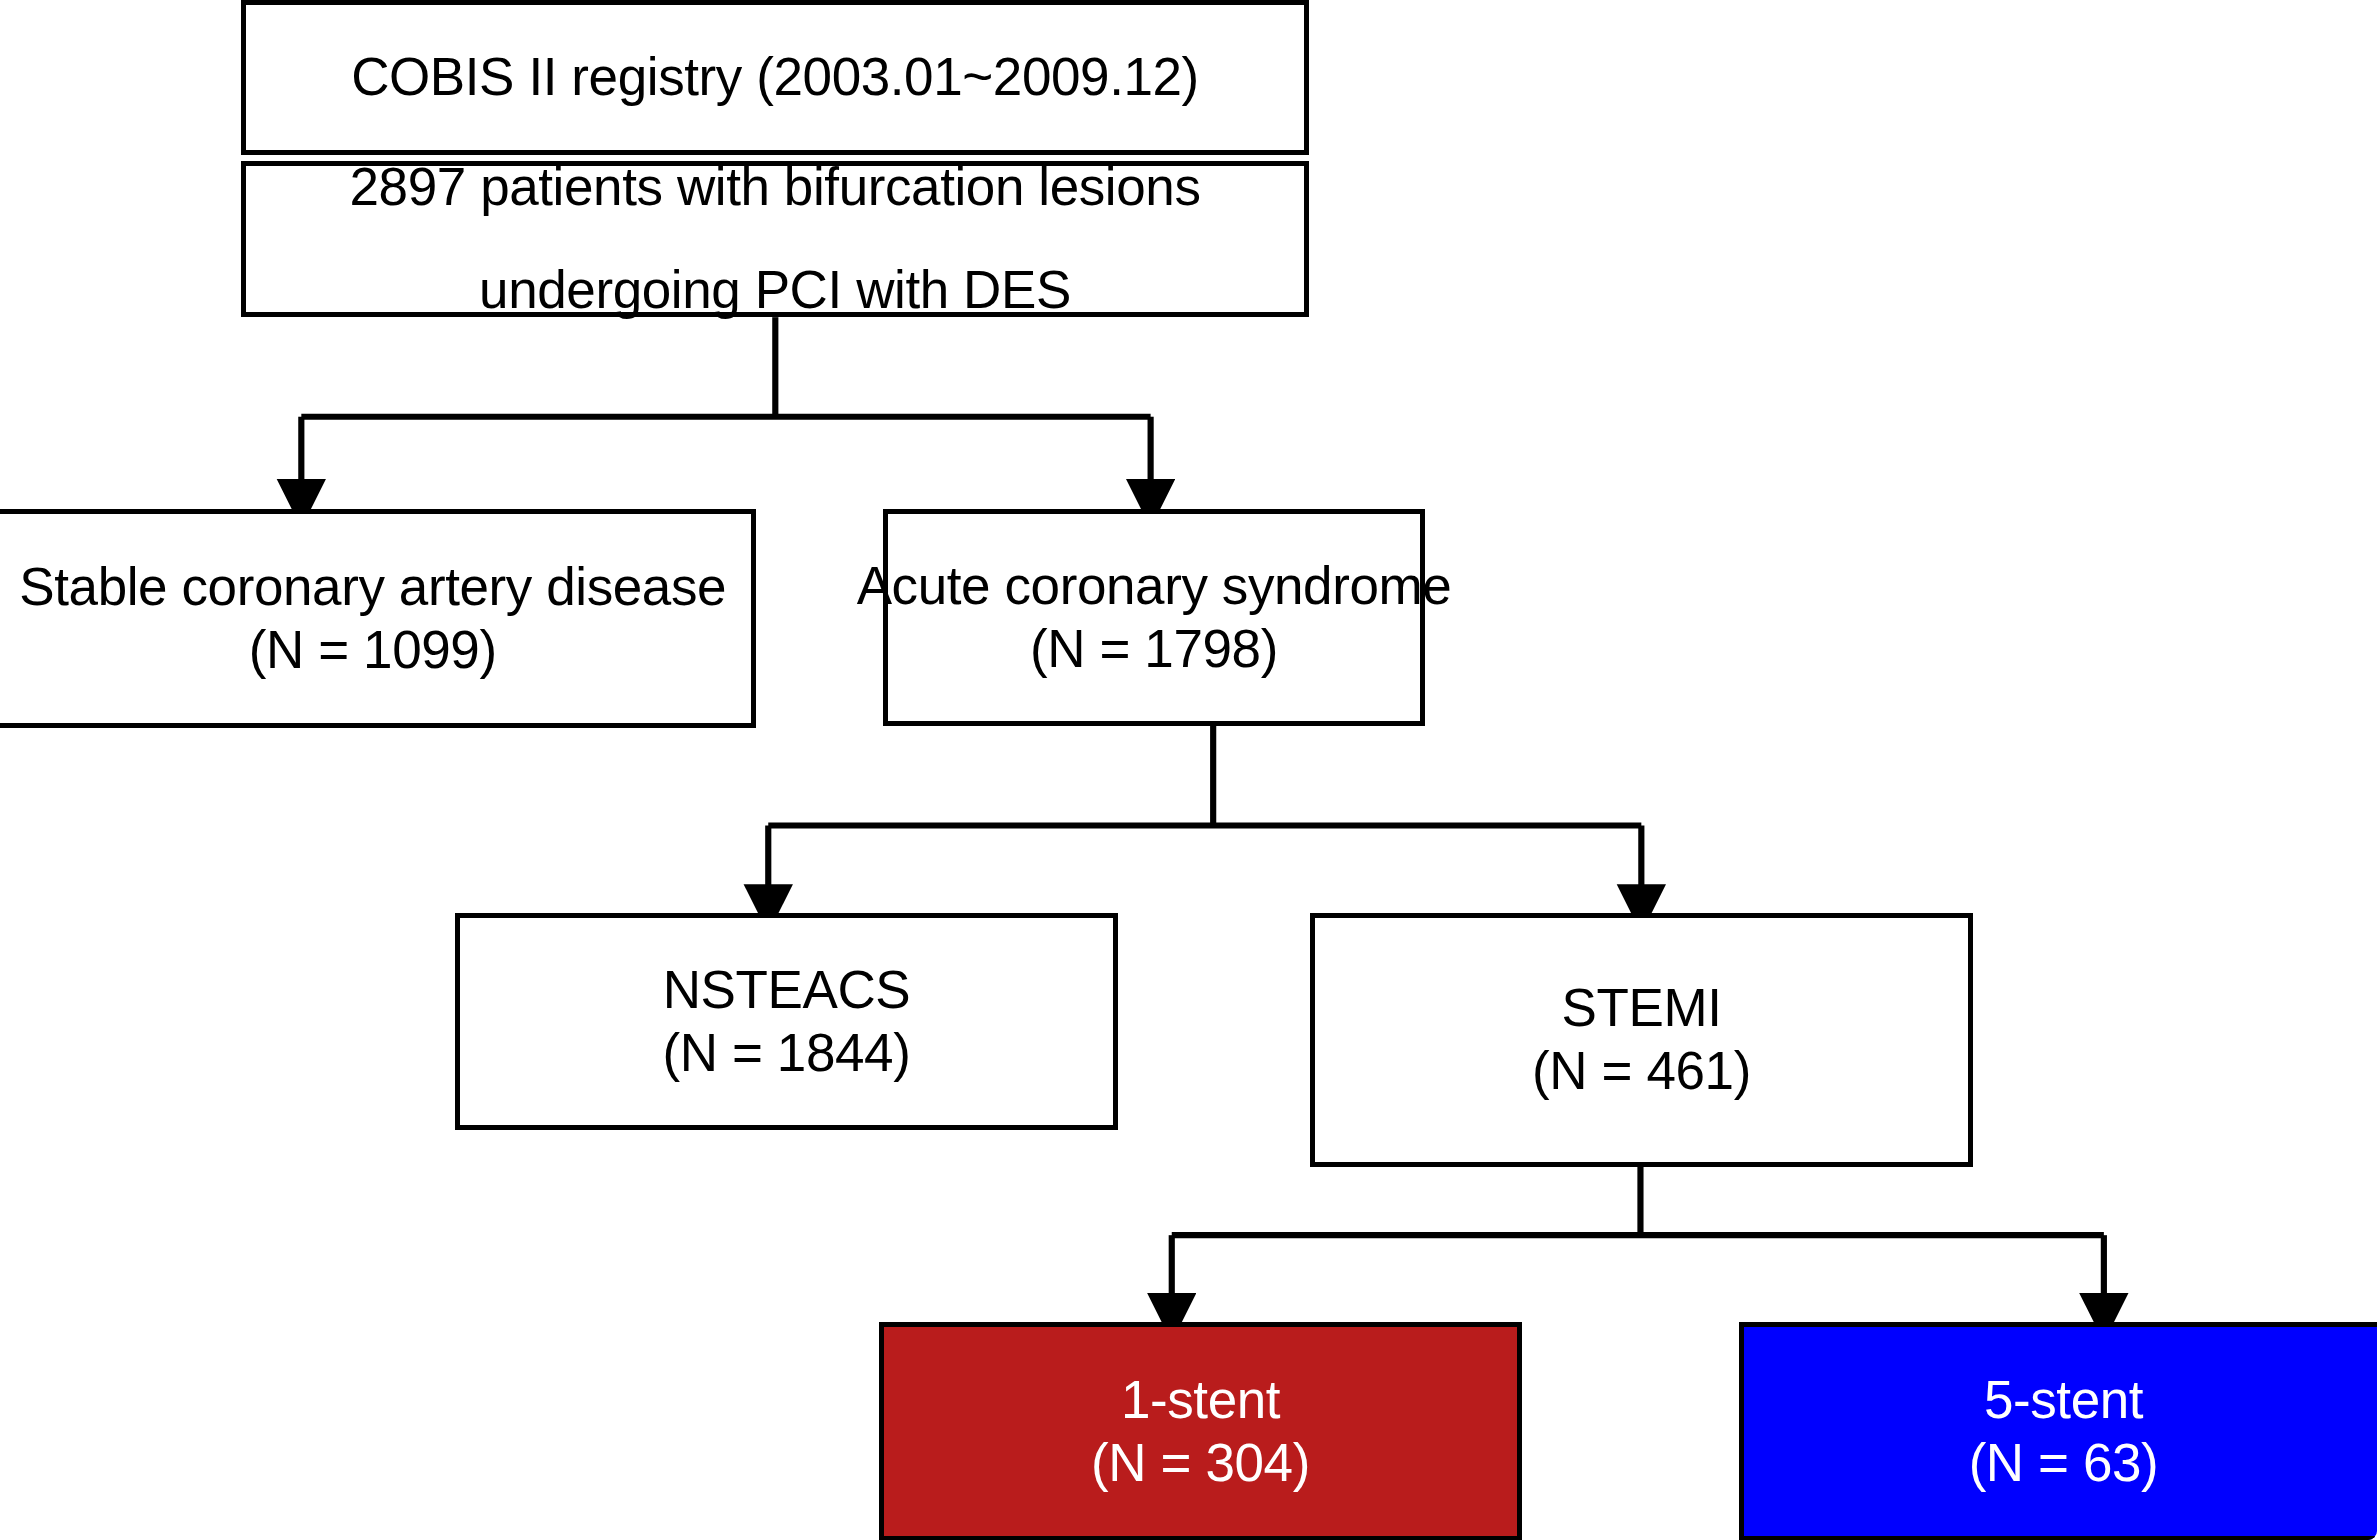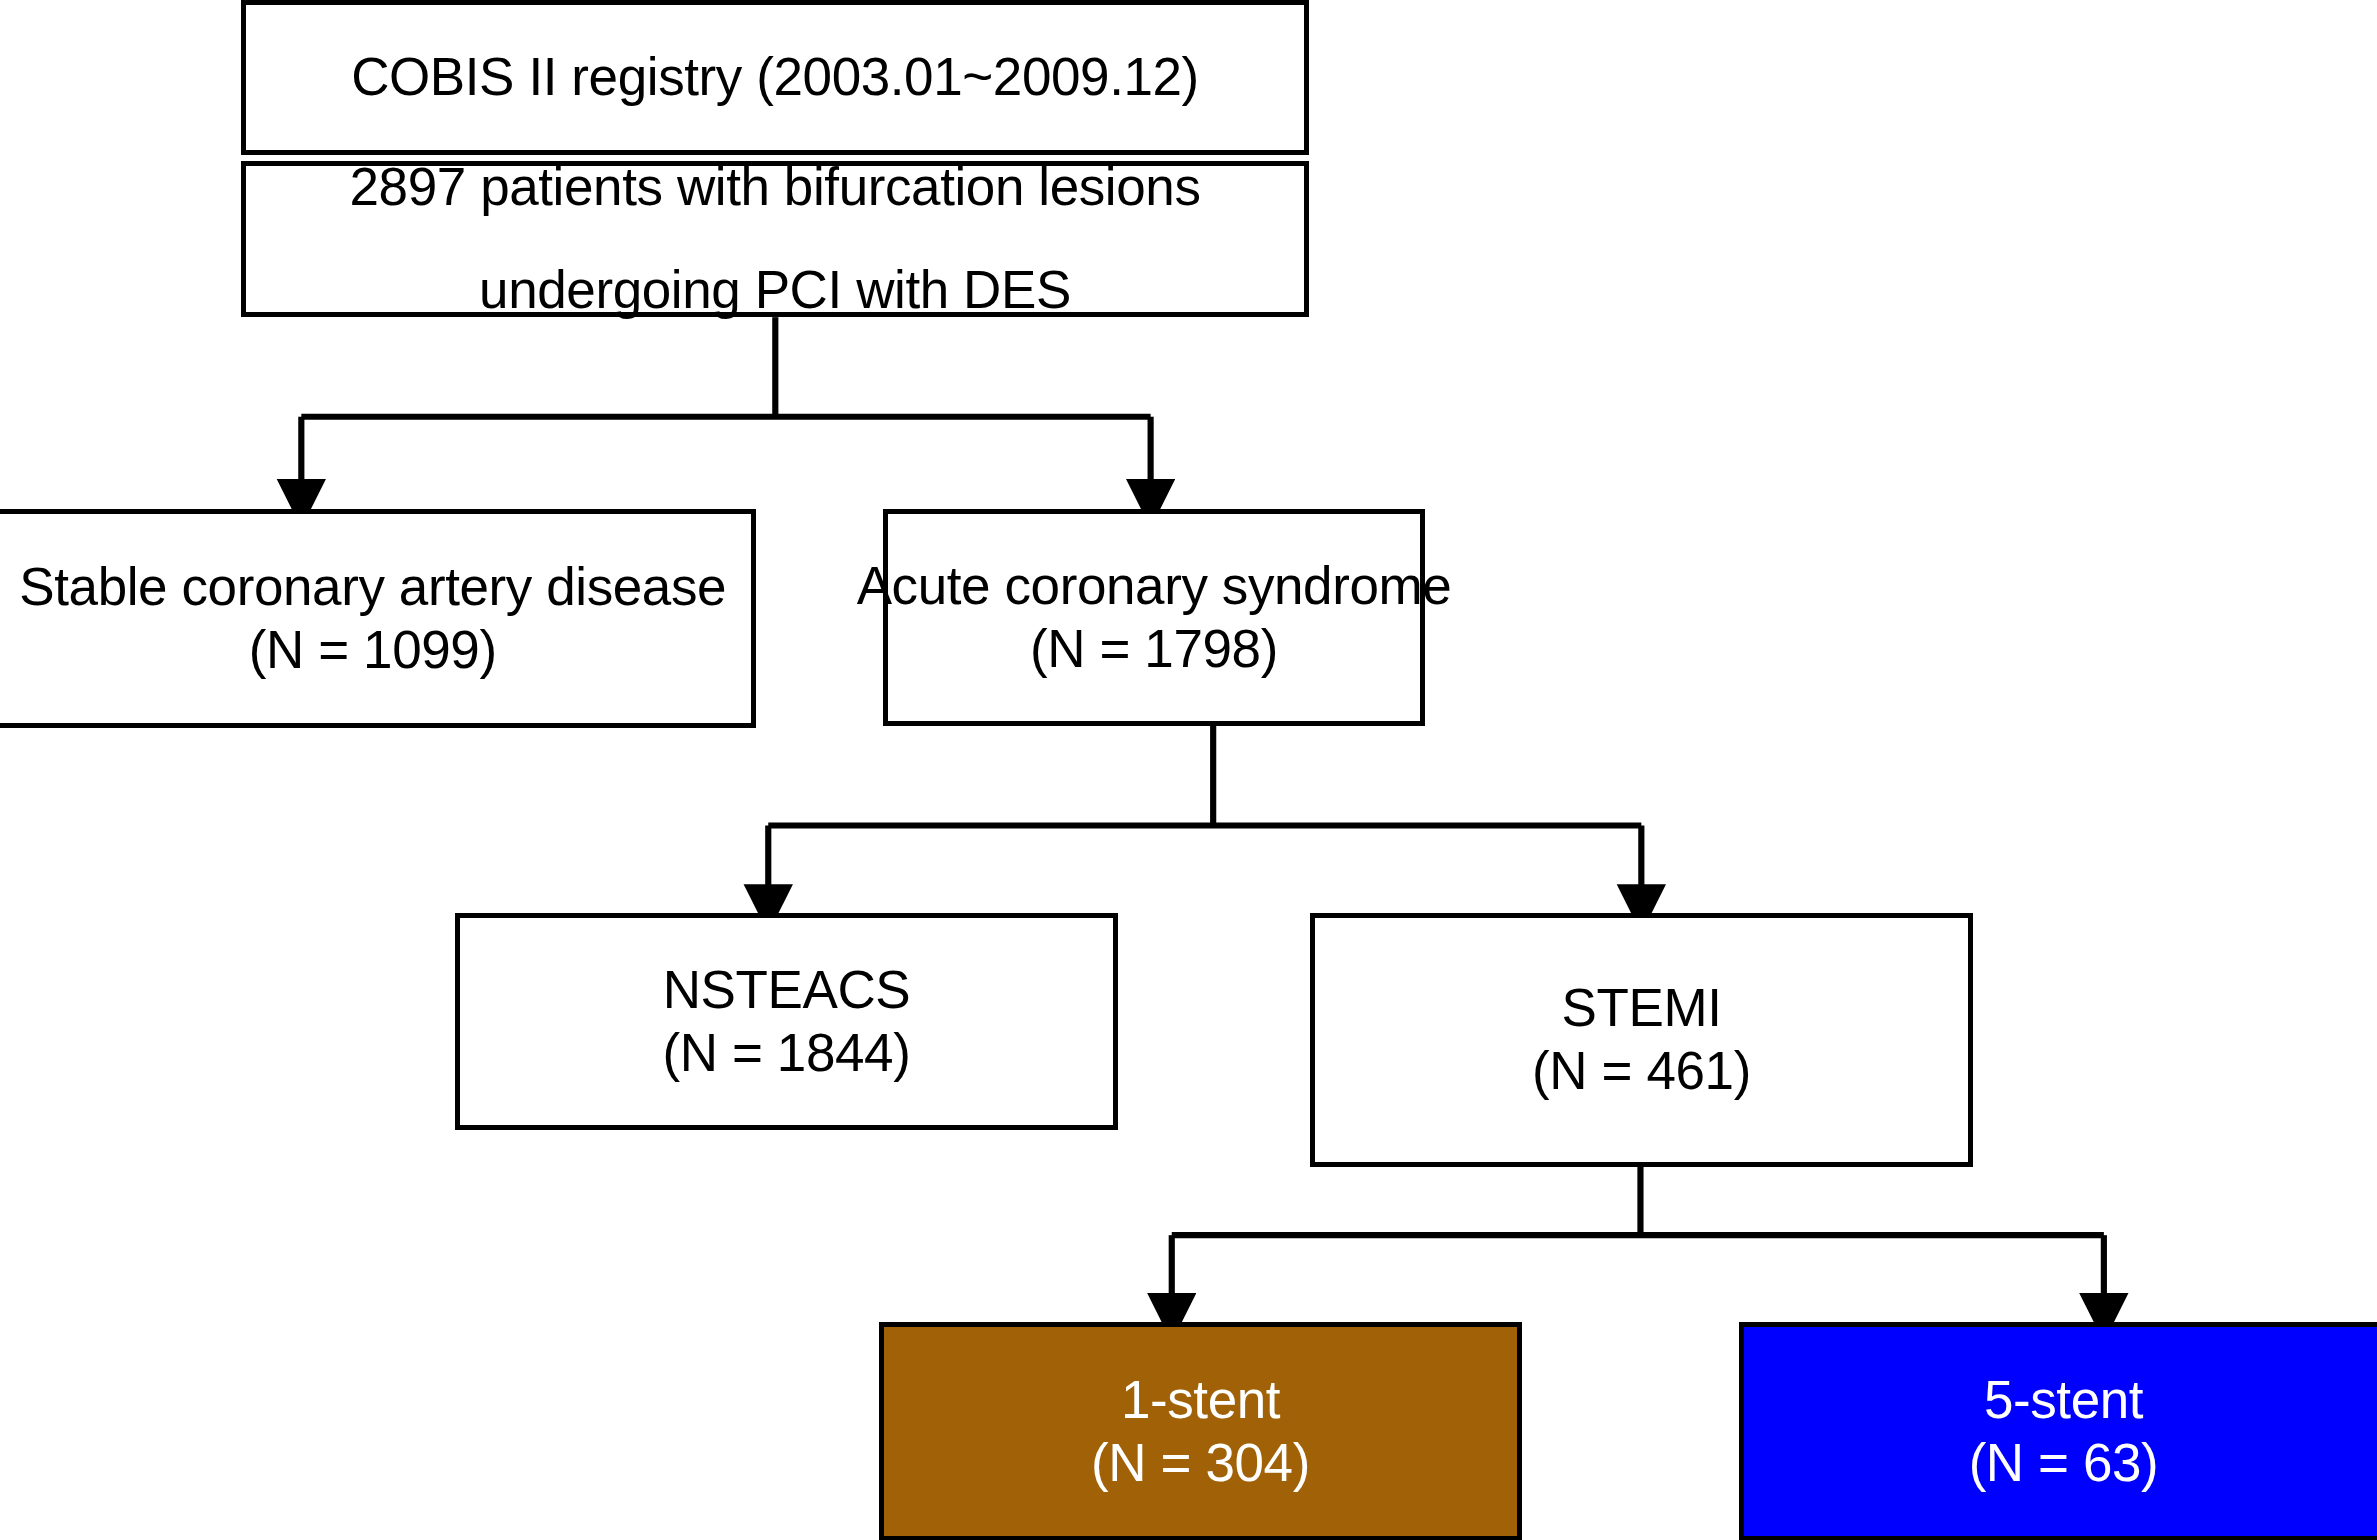--- a/index.html
+++ b/index.html
@@ -8,20 +8,21 @@
     padding: 0;
     background: #ffffff;
   }
   #canvas {
     position: relative;
     width: 2377px;
     height: 1540px;
     background: #ffffff;
     font-family: "Liberation Sans", sans-serif;
     overflow: hidden;
+    border-radius: 9px;
   }
   .node {
     position: absolute;
     box-sizing: border-box;
     border: 5.3px solid #000000;
     background: #ffffff;
     display: flex;
     flex-direction: column;
     align-items: center;
     justify-content: center;
@@ -31,21 +32,21 @@
     line-height: 1.18;
     letter-spacing: -0.4px;
   }
   .node .line {
     display: block;
     white-space: nowrap;
   }
   .node.filled {
     color: #ffffff;
   }
-  .node.red    { background: #a16207; }
+  .node.red    { background: #b91c1c; }
   .node.blue   { background: #0000ff; }
 
   
   .clip-right { border-right: none; }
   .clip-left  { border-left: none; }
 
   svg.connectors {
     position: absolute;
     left: 0;
     top: 0;

